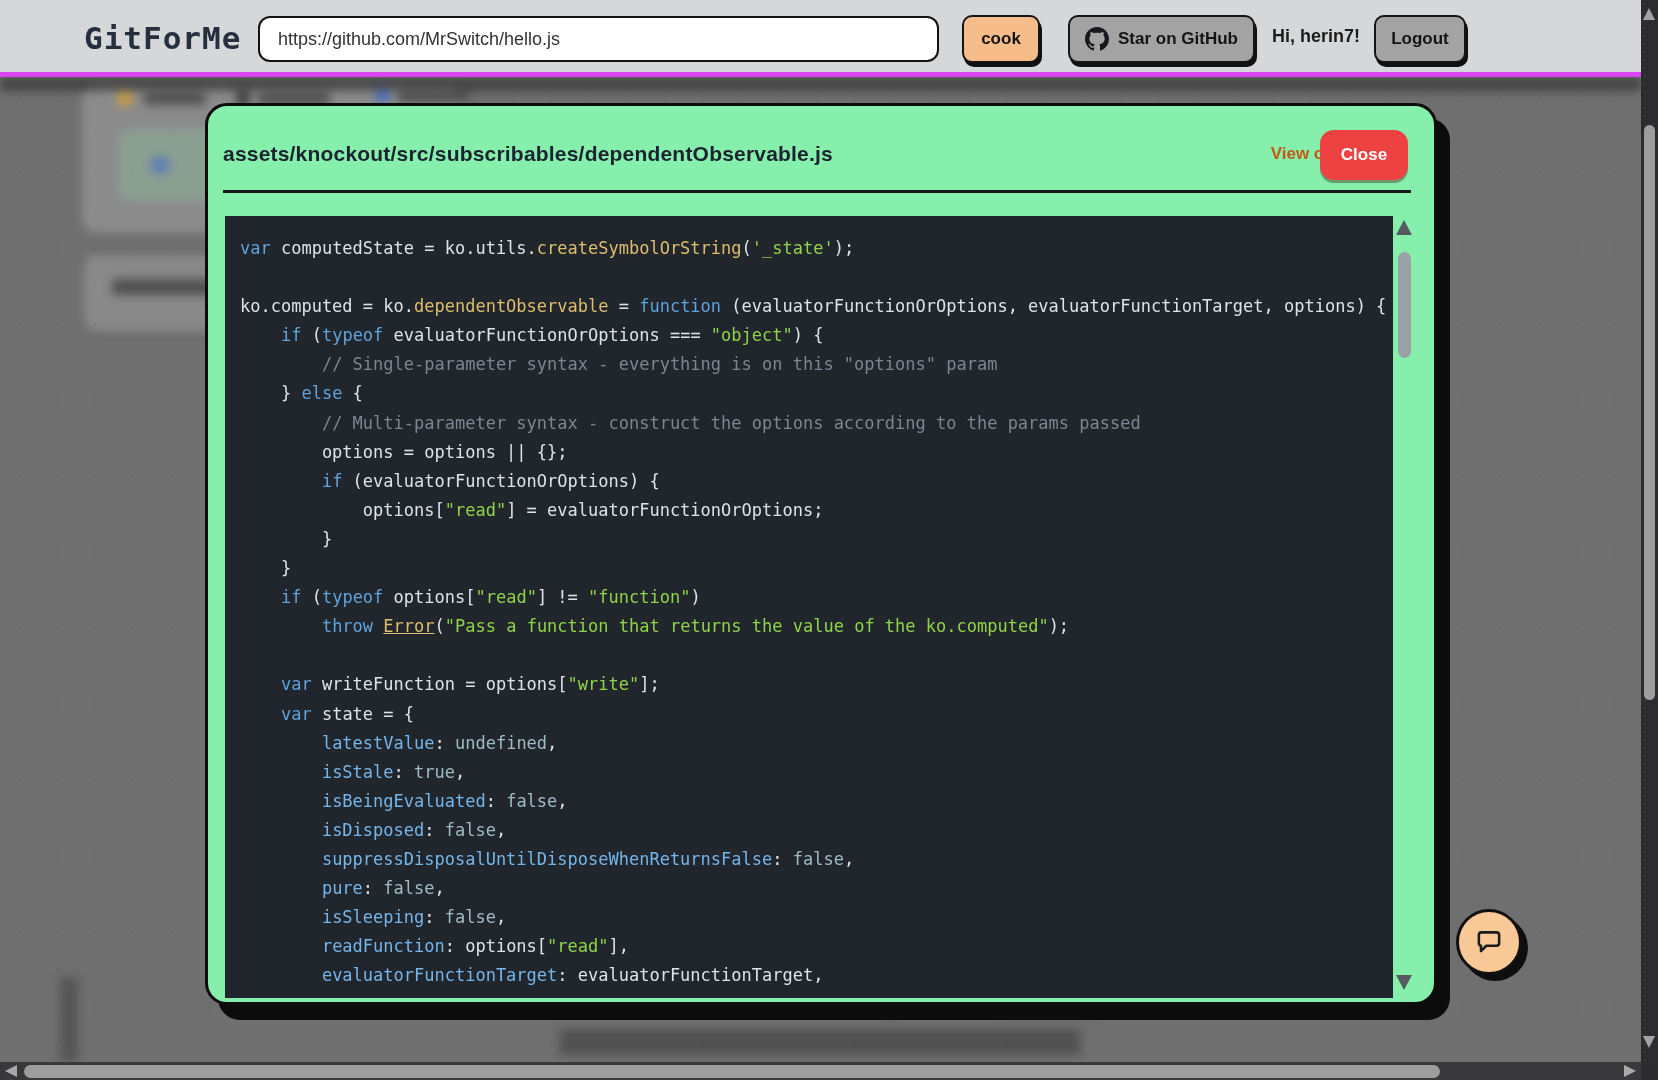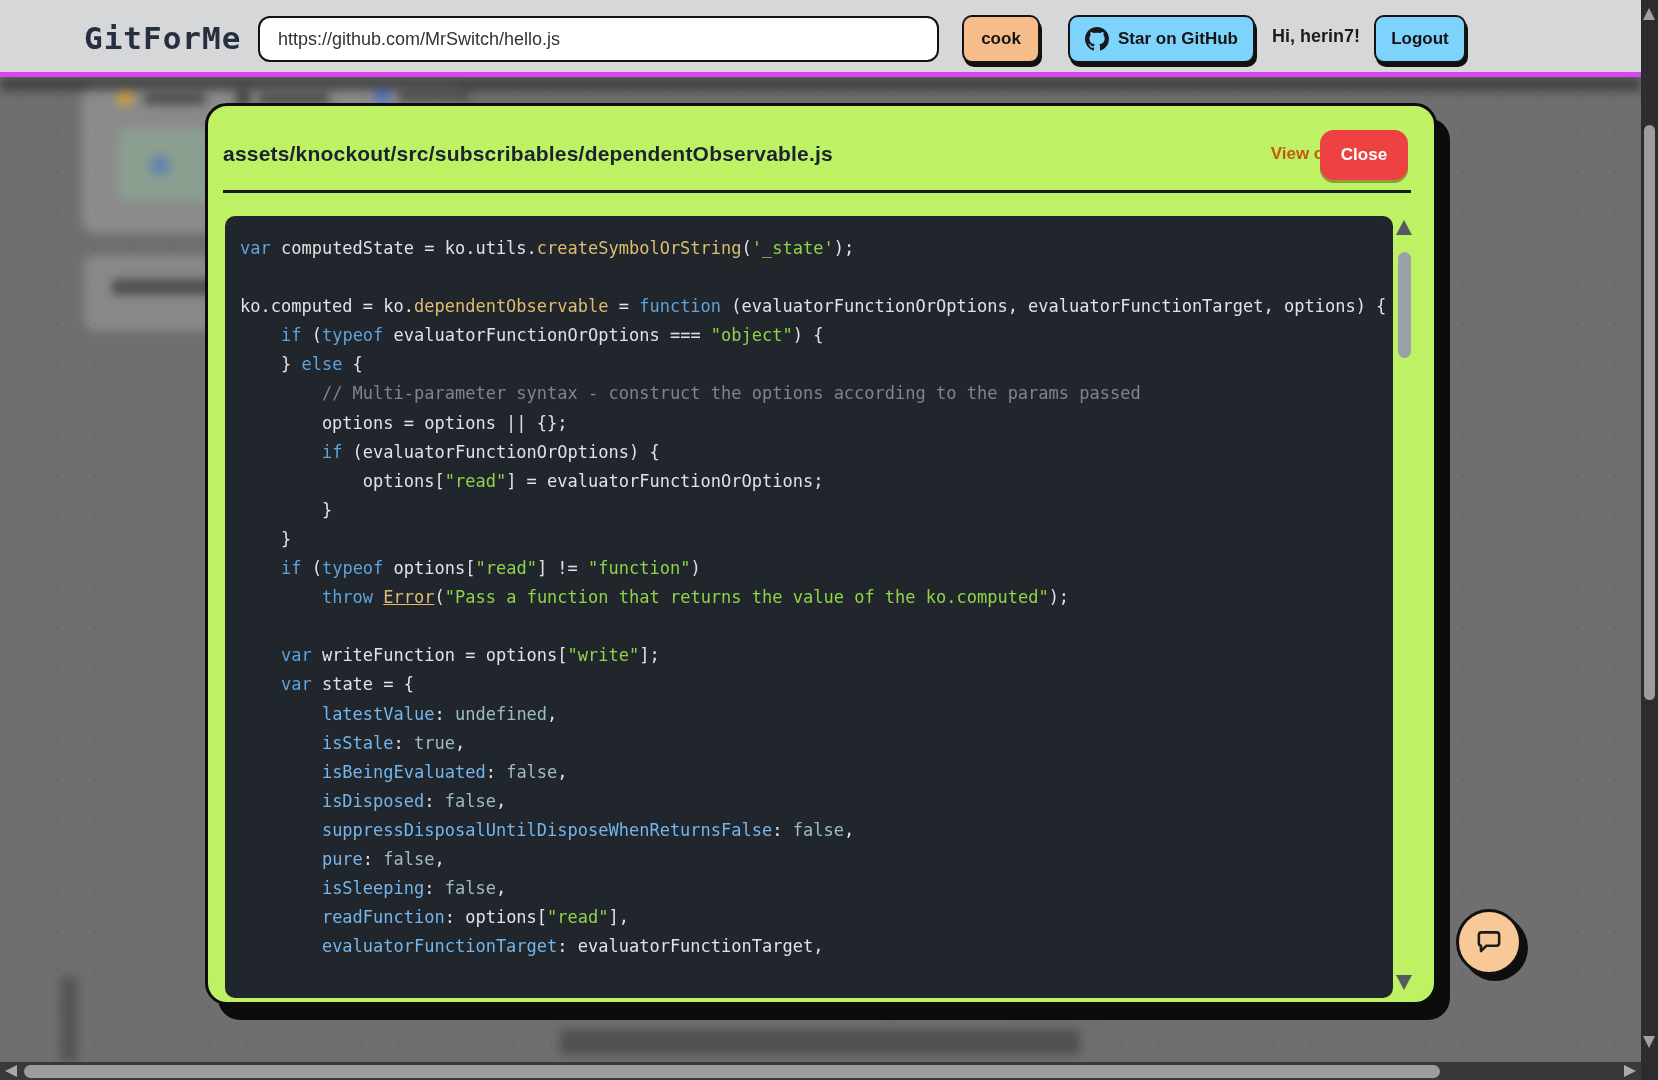--- a/index.html
+++ b/index.html
@@ -8,40 +8,40 @@
     --cmt:#7d8590; --plain:#dfe2e6; --prop:#74b6ec; --lit:#9fbcc4;
   }
   *{box-sizing:border-box;margin:0;padding:0}
   body{font-family:"Liberation Sans",sans-serif;background:#444}
   .stage{position:relative;width:1658px;height:1080px;overflow:hidden;background:#d6d7d8}
 
   
   .header{position:absolute;left:0;top:0;width:1641px;height:77px;background:#d6d7d8;z-index:50;border-bottom:5px solid #d946ef}
   .logo{position:absolute;left:84px;top:20px;font-family:"DejaVu Sans Mono",monospace;font-weight:bold;font-size:31px;letter-spacing:1px;color:#262f3e}
   .url-input{position:absolute;left:258px;top:16px;width:681px;height:46px;border:2.5px solid #121212;border-radius:12px;background:#fff;font-family:"Liberation Sans",sans-serif;font-size:18px;color:#333;padding:0 18px;outline:none}
-  .btn{position:absolute;top:15px;height:48px;border:2.5px solid #141414;border-radius:10px;background:#7dd3fc;font-weight:bold;font-size:17px;color:#141414;display:flex;align-items:center;justify-content:center;gap:9px;box-shadow:2px 4px 0 #101010;cursor:pointer;font-family:"Liberation Sans",sans-serif}
+  .btn{position:absolute;top:15px;height:48px;border:2.5px solid #141414;border-radius:10px;background:#a3a3a3;font-weight:bold;font-size:17px;color:#141414;display:flex;align-items:center;justify-content:center;gap:9px;box-shadow:2px 4px 0 #101010;cursor:pointer;font-family:"Liberation Sans",sans-serif}
   .btn-cook{left:962px;width:78px;background:var(--accent_peach)}
   .btn-star{left:1068px;width:187px}
   .greeting{position:absolute;left:1272px;top:26px;font-weight:bold;font-size:18px;color:#1c1c1c}
   .btn-logout{left:1374px;width:92px}
 
   
   .dim{position:absolute;left:0;top:77px;width:1641px;height:985px;background:#6f6f70;overflow:hidden;
        background-image:radial-gradient(rgba(0,0,0,.10) 1.4px,transparent 1.5px);background-size:38px 38px}
   .blur{position:absolute;filter:blur(5px)}
 
   
-  .modal{position:absolute;left:205px;top:103px;width:1232px;height:902px;background:#bef264;border:3px solid #0d0d0d;border-radius:22px;box-shadow:13px 15px 0 #0c0c0c;z-index:40}
+  .modal{position:absolute;left:205px;top:103px;width:1232px;height:902px;background:#86efac;border:3px solid #0d0d0d;border-radius:22px;box-shadow:13px 15px 0 #0c0c0c;z-index:40}
   .modal-title{position:absolute;left:15px;top:36px;font-size:21px;font-weight:bold;color:#1b2230;letter-spacing:.2px}
   .view-link{position:absolute;left:958px;top:38px;width:230px;text-align:right;font-size:17px;font-weight:bold;color:var(--link_orange);cursor:pointer}
   .btn-close{position:absolute;left:1112px;top:24px;width:88px;height:50px;background:var(--close_red);border:none;border-radius:14px;color:#fff;font-weight:bold;font-size:17px;box-shadow:0 3px 0 rgba(60,0,0,.35);cursor:pointer;font-family:"Liberation Sans",sans-serif}
   .divider{position:absolute;left:15px;top:84px;width:1188px;height:2.5px;background:#15181d}
 
   
-  .code{position:absolute;left:17px;top:110px;width:1168px;height:782px;background:var(--code_bg);border-radius:10px;overflow:hidden;padding:18px 0 0 15px;font-family:"DejaVu Sans Mono",monospace;font-size:17px;line-height:29.1px}
+  .code{position:absolute;left:17px;top:110px;width:1168px;height:782px;background:var(--code_bg);border-radius:0;overflow:hidden;padding:18px 0 0 15px;font-family:"DejaVu Sans Mono",monospace;font-size:17px;line-height:29.1px}
   .code-line{white-space:pre;height:29.1px}
   .tok-k{color:var(--kw)} .tok-t{color:var(--fn)}
   .tok-u{color:var(--fn);text-decoration:underline}
   .tok-s{color:var(--str)} .tok-c{color:var(--cmt)}
   .tok-p{color:var(--plain)} .tok-a{color:var(--prop)} .tok-l{color:var(--lit)}
 
   
   .mscroll-up{position:absolute;left:1188px;top:114px;width:0;height:0;border-left:8px solid transparent;border-right:8px solid transparent;border-bottom:15px solid #565b60;cursor:pointer}
   .mscroll-thumb{position:absolute;left:1190px;top:146px;width:13px;height:106px;background:#9aa2a8;border-radius:7px;cursor:pointer}
   .mscroll-down{position:absolute;left:1188px;top:869px;width:0;height:0;border-left:8px solid transparent;border-right:8px solid transparent;border-top:15px solid #565b60;cursor:pointer}
@@ -104,20 +104,21 @@
   <div class="modal">
     <div class="modal-title">assets/knockout/src/subscribables/dependentObservable.js</div>
     <div class="view-link">View on GitHub</div>
     <button class="btn-close">Close</button>
     <div class="divider"></div>
     <div class="code">
         <div class="code-line"><span class="tok-k">var</span><span class="tok-p"> computedState = ko.utils.</span><span class="tok-t">createSymbolOrString</span><span class="tok-p">(</span><span class="tok-s">'_state'</span><span class="tok-p">);</span></div>
         <div class="code-line">&nbsp;</div>
         <div class="code-line"><span class="tok-p">ko.computed = ko.</span><span class="tok-t">dependentObservable</span><span class="tok-p"> = </span><span class="tok-k">function</span><span class="tok-p"> (evaluatorFunctionOrOptions, evaluatorFunctionTarget, options) {</span></div>
         <div class="code-line"><span class="tok-p">    </span><span class="tok-k">if</span><span class="tok-p"> (</span><span class="tok-k">typeof</span><span class="tok-p"> evaluatorFunctionOrOptions === </span><span class="tok-s">"object"</span><span class="tok-p">) {</span></div>
+        <div class="code-line"><span class="tok-p">        </span><span class="tok-c">// Single-parameter syntax - everything is on this "options" param</span></div>
         <div class="code-line"><span class="tok-p">    } </span><span class="tok-k">else</span><span class="tok-p"> {</span></div>
         <div class="code-line"><span class="tok-p">        </span><span class="tok-c">// Multi-parameter syntax - construct the options according to the params passed</span></div>
         <div class="code-line"><span class="tok-p">        options = options || {};</span></div>
         <div class="code-line"><span class="tok-p">        </span><span class="tok-k">if</span><span class="tok-p"> (evaluatorFunctionOrOptions) {</span></div>
         <div class="code-line"><span class="tok-p">            options[</span><span class="tok-s">"read"</span><span class="tok-p">] = evaluatorFunctionOrOptions;</span></div>
         <div class="code-line"><span class="tok-p">        }</span></div>
         <div class="code-line"><span class="tok-p">    }</span></div>
         <div class="code-line"><span class="tok-p">    </span><span class="tok-k">if</span><span class="tok-p"> (</span><span class="tok-k">typeof</span><span class="tok-p"> options[</span><span class="tok-s">"read"</span><span class="tok-p">] != </span><span class="tok-s">"function"</span><span class="tok-p">)</span></div>
         <div class="code-line"><span class="tok-p">        </span><span class="tok-k">throw</span><span class="tok-p"> </span><span class="tok-u">Error</span><span class="tok-p">(</span><span class="tok-s">"Pass a function that returns the value of the ko.computed"</span><span class="tok-p">);</span></div>
         <div class="code-line">&nbsp;</div>

